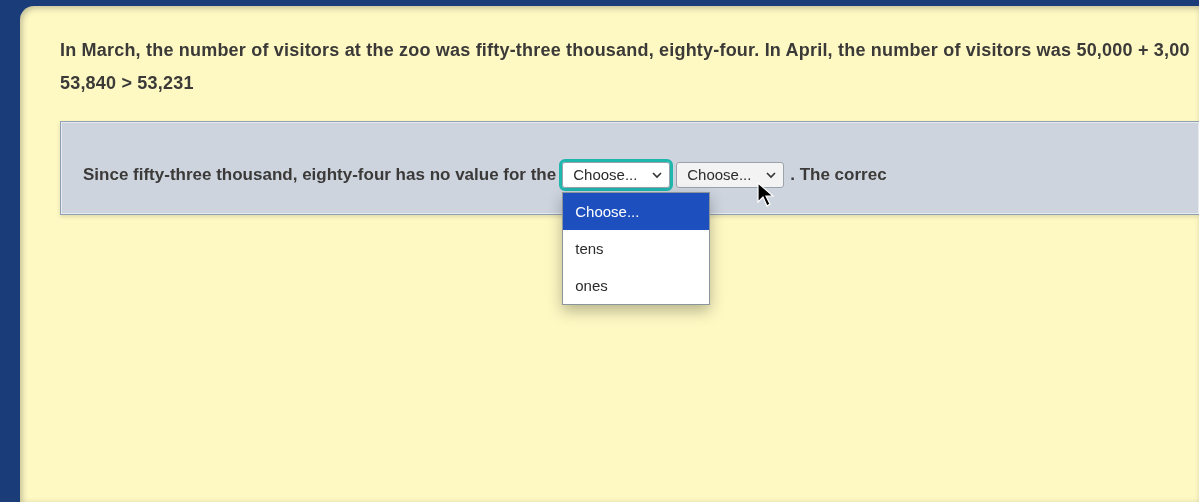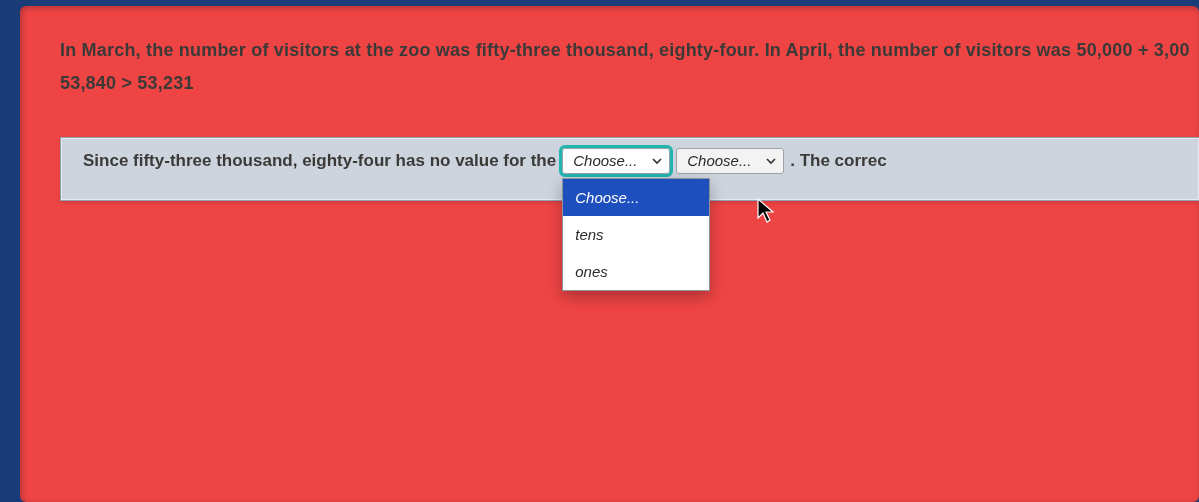--- a/index.html
+++ b/index.html
@@ -3,57 +3,55 @@
 <meta charset="utf-8">
 <style>
   * { box-sizing: border-box; margin: 0; padding: 0; }
   html, body { width: 1199px; height: 502px; overflow: hidden; }
   body {
     font-family: Arial, Helvetica, sans-serif;
     background: #1a3d7a;
     padding: 6px 0 0 20px;
   }
   .page {
-    background: #ef4444;
+    background: #fef9c3;
     width: 100%;
     height: 100%;
     border-top-left-radius: 14px;
     padding: 28px 0 0 40px;
     position: relative;
     box-shadow: inset 2px 2px 6px rgba(0,0,0,0.25);
-    border-radius: 6px;
   }
   .prob-line {
     font-size: 18px;
     font-weight: 700;
     color: #3b3a38;
     line-height: 1.85;
     letter-spacing: 0.2px;
   }
   .answer-panel {
-    margin-top: 36px;
+    margin-top: 20px;
     background: #cdd4de;
     border: 1px solid #8fa0b3;
     border-right: none;
     box-shadow: inset 0 0 0 1px #e6eaf0, 0 2px 4px rgba(0,0,0,0.12);
-    padding: 10px 0 26px 22px;
+    padding: 40px 0 26px 22px;
     font-size: 17px;
     font-weight: 700;
     color: #3b3a38;
     display: flex;
     align-items: center;
     gap: 6px;
     white-space: nowrap;
     position: relative;
   }
   .dd {
     position: relative;
     display: inline-flex;
     align-items: center;
-    font-style: italic;
   }
   .dd-button {
     display: inline-flex;
     align-items: center;
     justify-content: space-between;
     background: #f3f3f3;
     border: 1px solid #9aa3ac;
     border-radius: 3px;
     height: 26px;
     padding: 0 6px 0 10px;

